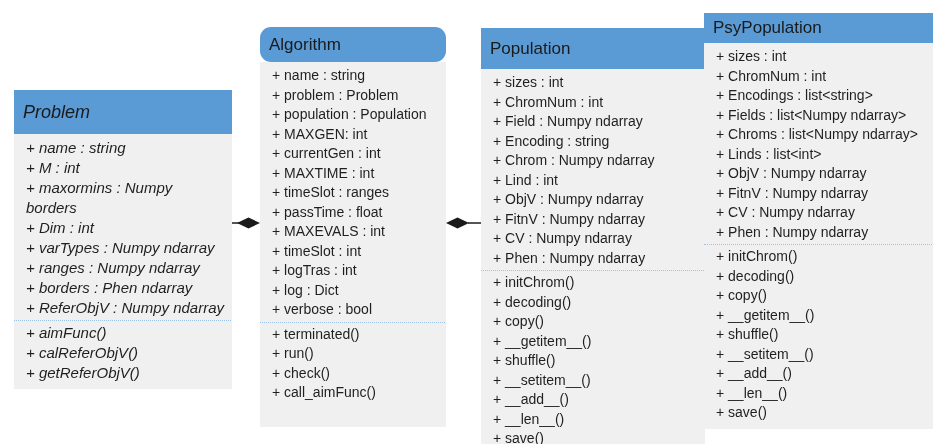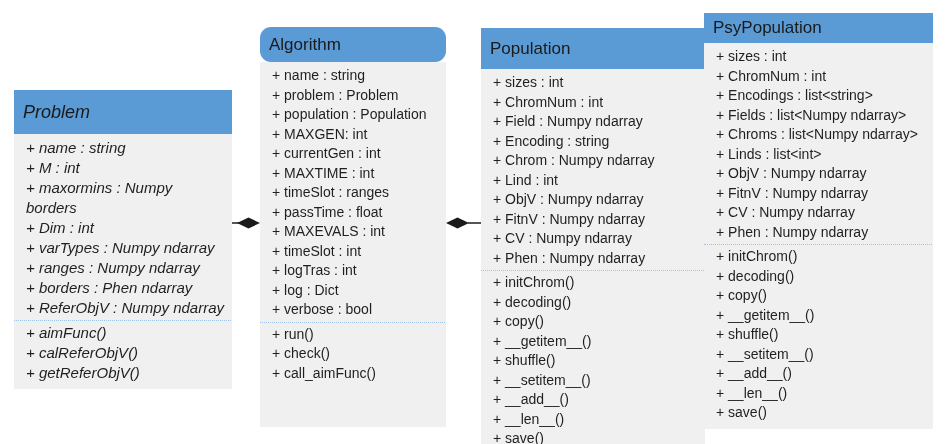--- a/index.html
+++ b/index.html
@@ -127,20 +127,21 @@
           <li class="member">+ passTime : float</li>
           <li class="member">+ MAXEVALS : int</li>
           <li class="member">+ timeSlot : int</li>
           <li class="member">+ logTras : int</li>
           <li class="member">+ log : Dict</li>
           <li class="member">+ verbose : bool</li>
         </ul>
       <div class="divider"></div>
       <ul class="members">
 
+      <li class="member">+ terminated()</li>
           <li class="member">+ run()</li>
           <li class="member">+ check()</li>
           <li class="member">+ call_aimFunc()</li>
         </ul>
     </div>
   </div>
 
   <div class="uml-class class-population">
     <div class="uml-header">Population</div>
     <div class="uml-body">

